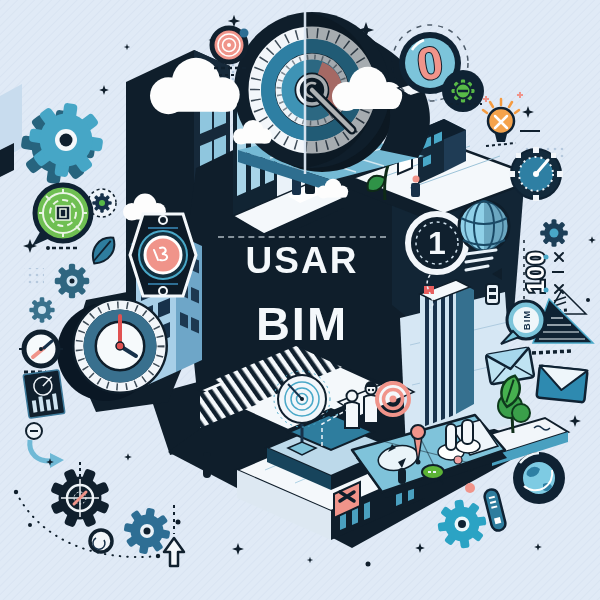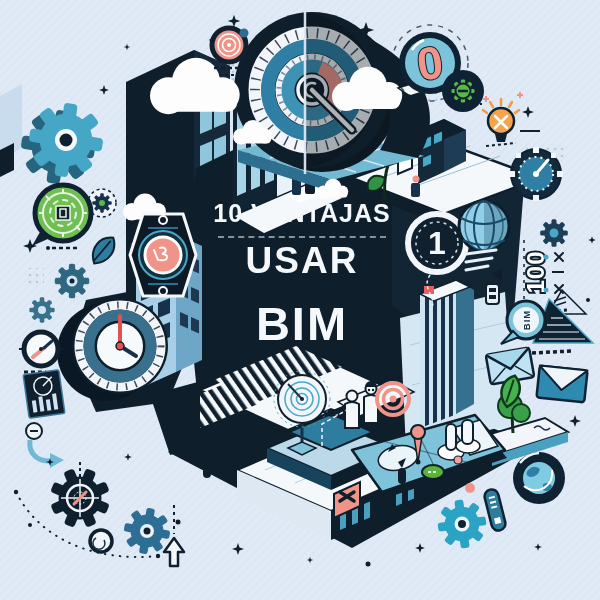--- a/index.html
+++ b/index.html
@@ -623,18 +623,17 @@
     <circle cx="244" cy="33" r="4.5" fill="#2e6e94"></circle>
     <circle cx="48" cy="248" r="2" class="f-ink"></circle>
     <circle cx="178" cy="522" r="2.5" class="f-ink"></circle>
     <circle cx="30" cy="525" r="2" class="f-ink"></circle>
     <circle cx="368" cy="564" r="2.5" class="f-ink"></circle>
     <circle cx="588" cy="300" r="2" class="f-ink"></circle>
   </g>
 </svg>
 
 <div class="titles">
-  <div class="kicker">10 VENTAJAS</div>
   <div class="divider"></div>
   <div class="t1">USAR</div>
   <div class="t2">BIM</div>
 </div>
 </div>
 
 </body></html>

